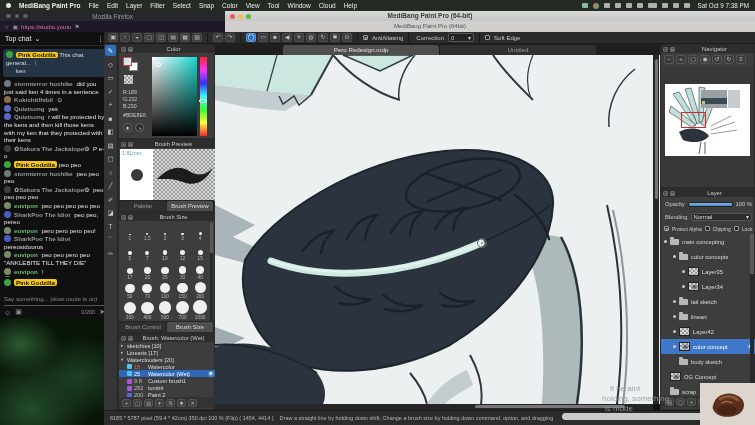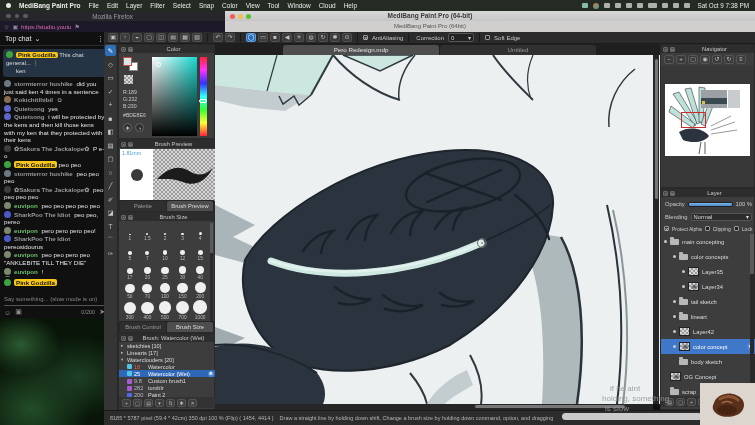--- a/index.html
+++ b/index.html
@@ -762,21 +762,21 @@
 
   <div id="statusbar" class="abs">
     <span>8185 * 5787 pixel   (59.4 * 42cm)   350 dpi   100 % (Flip)   ( 1454, 4414 )</span>
     <span>Draw a straight line by holding down shift, Change a brush size by holding down command, option, and dragging</span>
     <span id="zoom-slider"></span>
   </div>
 
   <div id="caption" class="abs">
     <div>if he aint</div>
     <div>holding, something</div>
-    <div>is slow</div>
+    <div>is mode</div>
   </div>
 
   <div id="webcam" class="abs">
     <svg width="55" height="42" viewBox="0 0 55 42">
       <rect width="55" height="42" fill="#dcd6cf"></rect>
       <path d="M14,20 C16,12 28,8 36,12 C44,15 46,22 42,28 C38,34 24,36 17,31 C12,27 12,24 14,20 Z" fill="#5a2f1b"></path>
       <path d="M20,16 C26,12 34,13 38,17" fill="none" stroke="#8a5530" stroke-width="3" stroke-linecap="round"></path>
       <ellipse cx="27" cy="27" rx="10" ry="5" fill="#3a1c0e" opacity="0.6"></ellipse>
       <path d="M22,20 c3,-2 7,-2 10,0" fill="none" stroke="#a8714a" stroke-width="1.2" stroke-linecap="round"></path>
     </svg>

